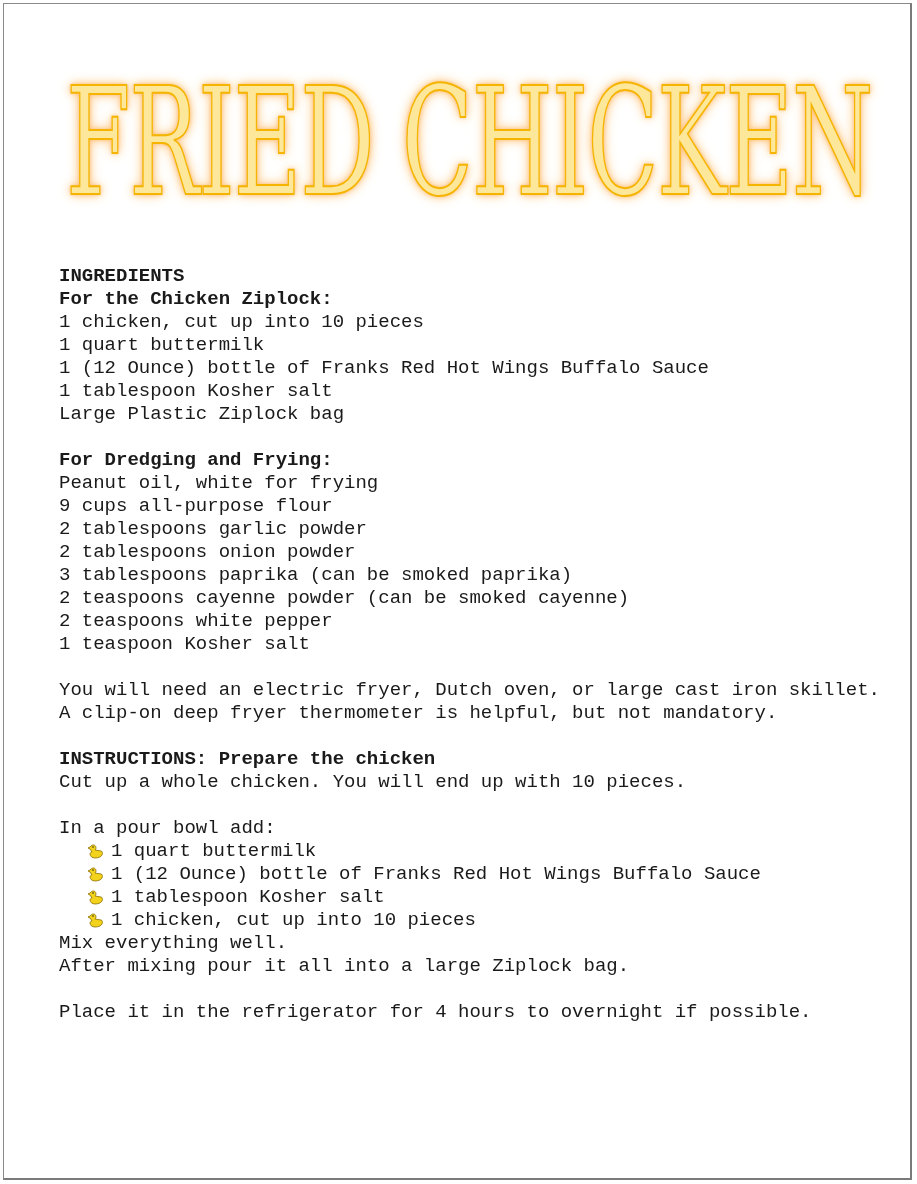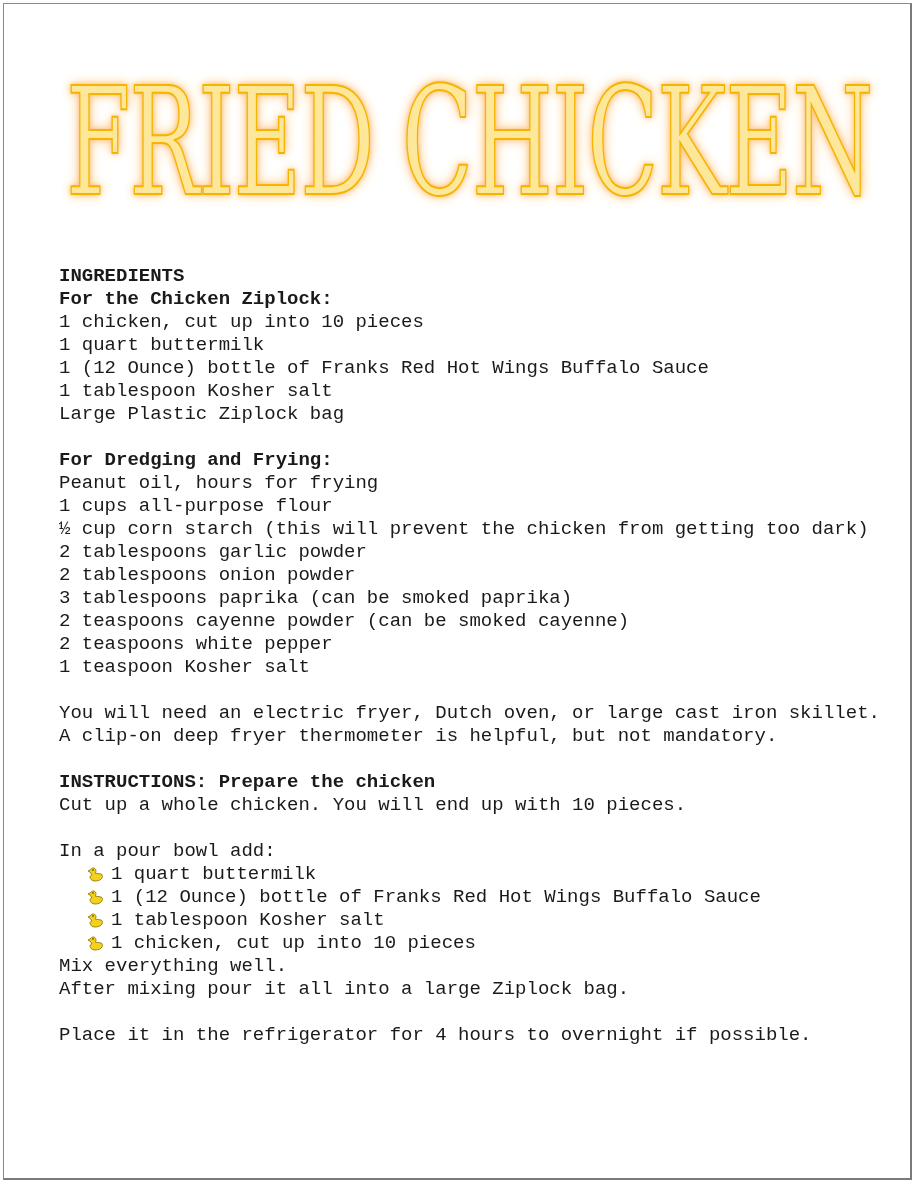--- a/index.html
+++ b/index.html
@@ -41,23 +41,22 @@
   <div class="line bold">INGREDIENTS</div>
   <div class="line bold">For the Chicken Ziplock:</div>
   <div class="line">1 chicken, cut up into 10 pieces</div>
   <div class="line">1 quart buttermilk</div>
   <div class="line">1 (12 Ounce) bottle of Franks Red Hot Wings Buffalo Sauce</div>
   <div class="line">1 tablespoon Kosher salt</div>
   <div class="line">Large Plastic Ziplock bag</div>
   <div class="gap"></div>
 
   <div class="line bold">For Dredging and Frying:</div>
-  <div class="line">Peanut oil, hours for frying</div>
-  <div class="line">1 cups all-purpose flour</div>
-  <div class="line">½ cup corn starch (this will prevent the chicken from getting too dark)</div>
+  <div class="line">Peanut oil, white for frying</div>
+  <div class="line">9 cups all-purpose flour</div>
   <div class="line">2 tablespoons garlic powder</div>
   <div class="line">2 tablespoons onion powder</div>
   <div class="line">3 tablespoons paprika (can be smoked paprika)</div>
   <div class="line">2 teaspoons cayenne powder (can be smoked cayenne)</div>
   <div class="line">2 teaspoons white pepper</div>
   <div class="line">1 teaspoon Kosher salt</div>
   <div class="gap"></div>
 
   <div class="line">You will need an electric fryer, Dutch oven, or large cast iron skillet.</div>
   <div class="line">A clip-on deep fryer thermometer is helpful, but not mandatory.</div>

